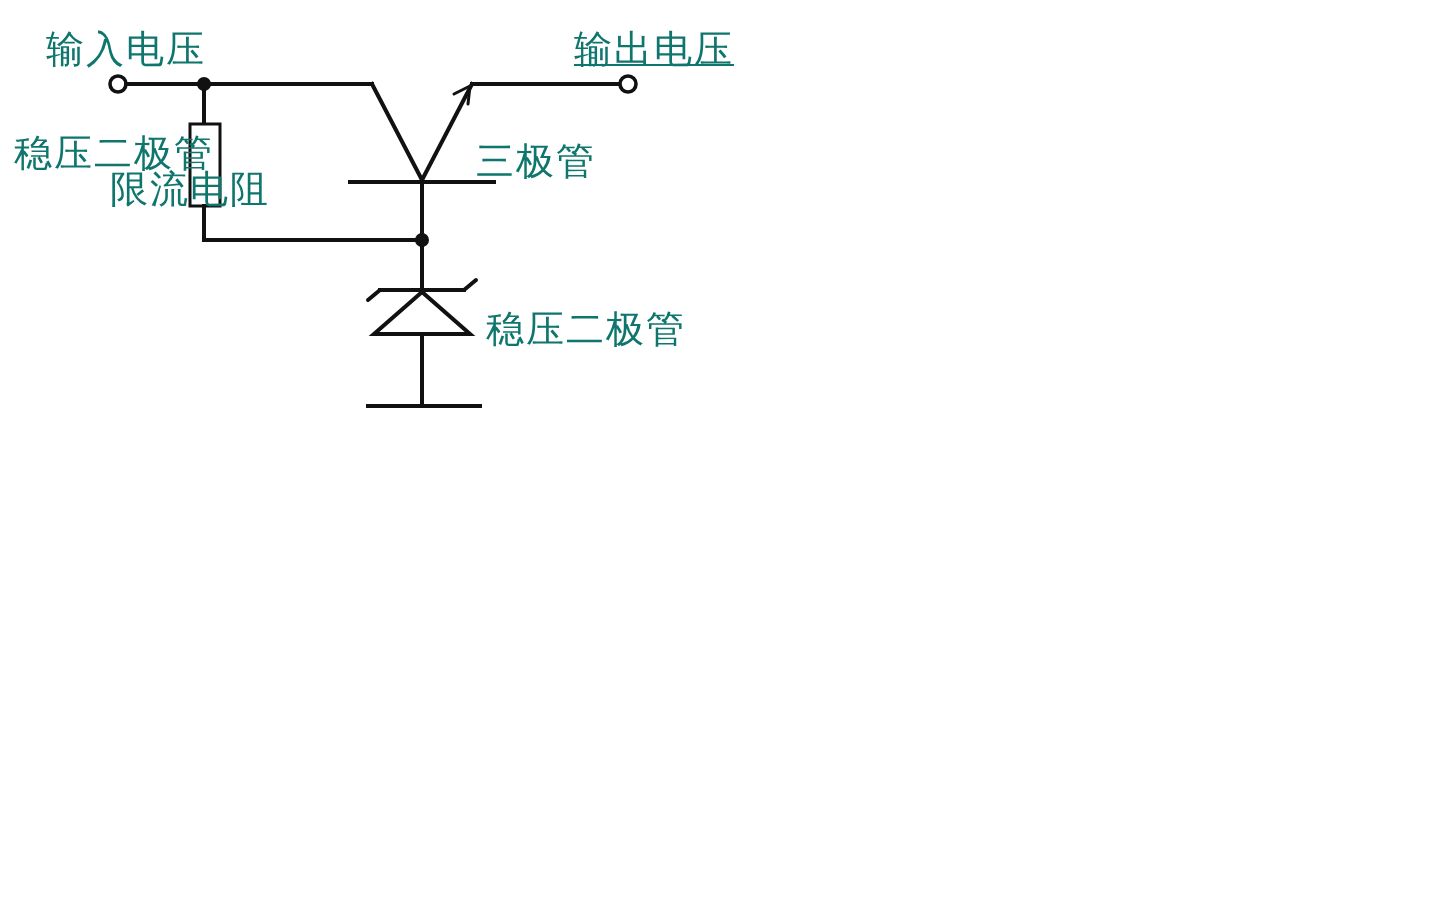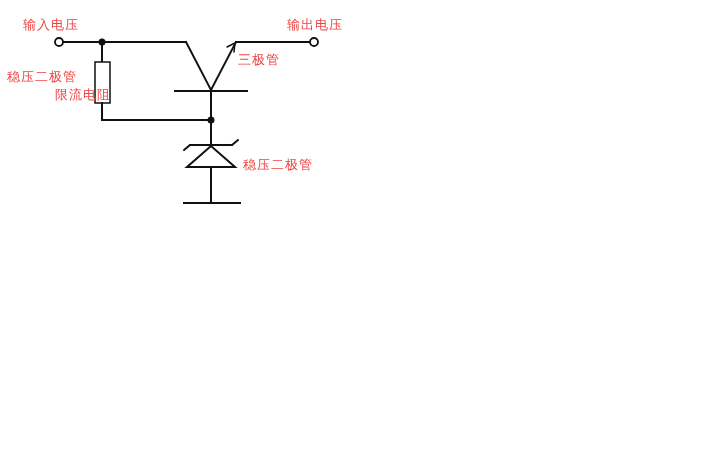--- a/index.html
+++ b/index.html
@@ -1,22 +1,22 @@
 <!DOCTYPE html>
 <html><head>
 <meta charset="utf-8">
 <style>
   html, body { margin: 0; padding: 0; background: #ffffff; }
   body { width: 720px; height: 450px; position: relative; overflow: hidden; }
   #canvas { position: absolute; left: 0; top: 0; width: 720px; height: 450px; }
   .lbl {
     position: absolute;
     font-family: "DejaVu Serif", "Liberation Serif", serif;
-    font-size: 13px;
-    color: #ef4444;
+    font-size: 19px;
+    color: #0f766e;
     line-height: 16px;
     white-space: nowrap;
     letter-spacing: 1px;
     text-align: right;
   }
 </style>
 </head>
 <body>
 
 <svg id="canvas" viewBox="0 0 720 450" xmlns="http://www.w3.org/2000/svg">
@@ -55,17 +55,17 @@
       <path d="M232 145 L238 140" stroke-linecap="round"></path>
       <path d="M211 146 L187 167 L235 167 Z" stroke-linejoin="miter"></path>
     </g>
 
     <path d="M211 167 L211 203"></path>
     <path d="M184 203 L240 203"></path>
   </g>
 </svg>
 
 <div class="lbl" style="left:23px; top:17px;">输入电压</div>
-<div class="lbl" style="left:287px; top:17px;">输出电压</div>
+<div class="lbl" style="left:287px; top:17px;text-decoration:underline;">输出电压</div>
 <div class="lbl" style="left:7px; top:69px;">稳压二极管</div>
 <div class="lbl" style="left:16px; top:87px;padding-left:39px;">限流电阻</div>
-<div class="lbl" style="left:238px; top:52px;">三极管</div>
+<div class="lbl" style="left:238px; top:73px;">三极管</div>
 <div class="lbl" style="left:243px; top:157px;">稳压二极管</div>
 
 </body></html>

